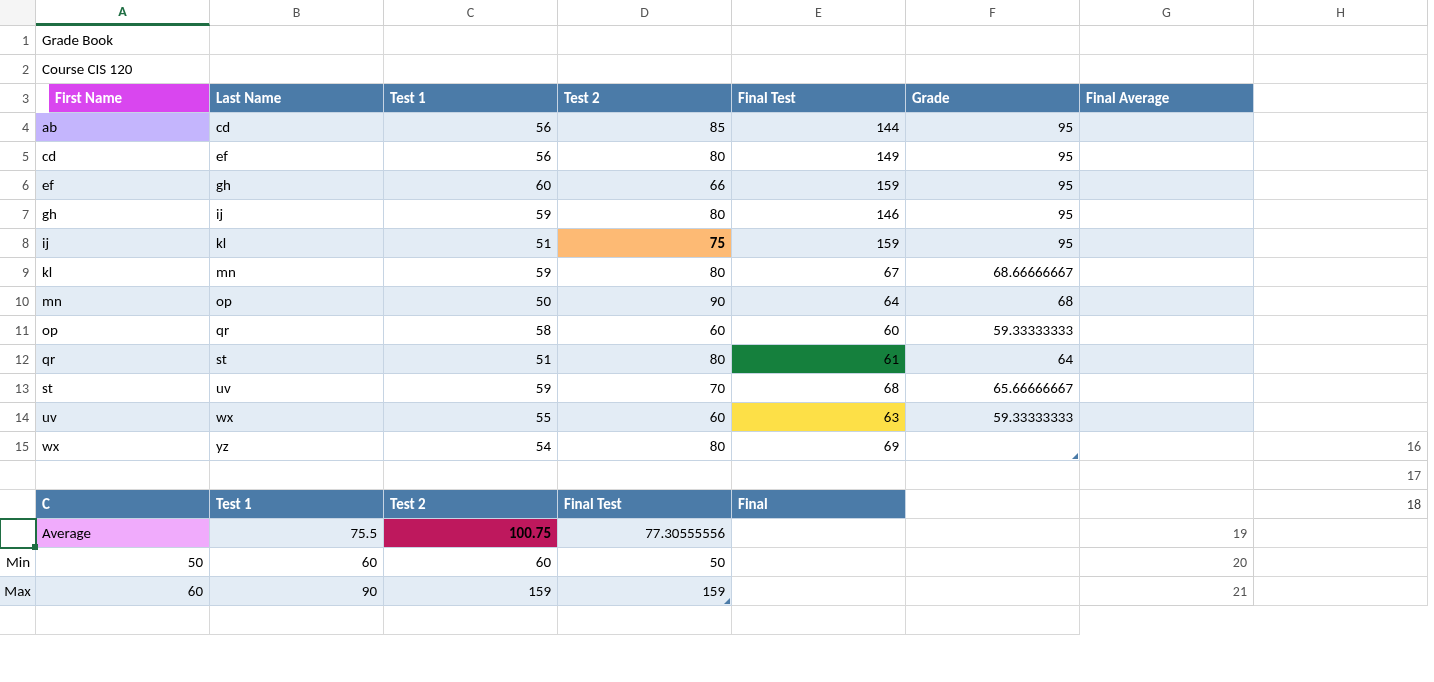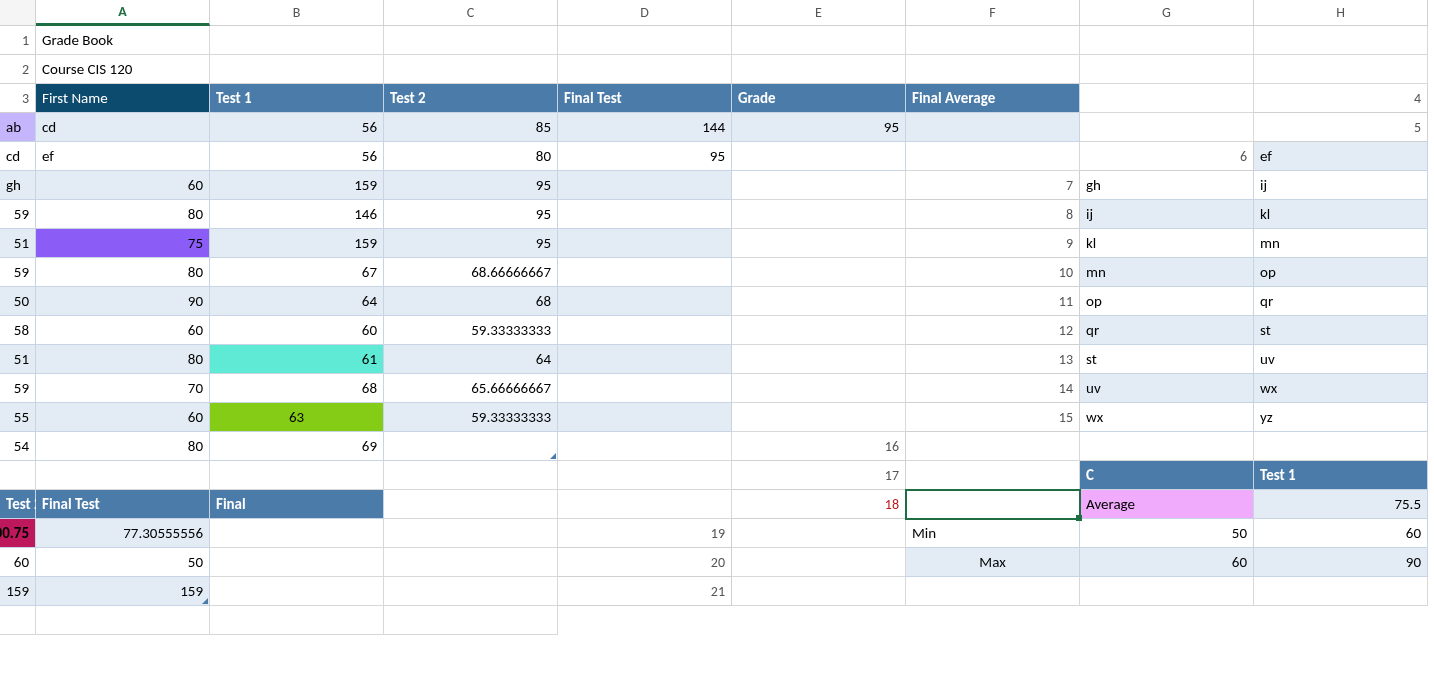--- a/index.html
+++ b/index.html
@@ -35,21 +35,21 @@
     display: flex;
     align-items: center;
     padding: 0 6px;
     background: #fff;
     white-space: nowrap;
     overflow: visible;
   }
   .num { justify-content: flex-end; }
   .tbl { border-right: 1px solid #c6d4e3; border-bottom: 1px solid #c6d4e3;}
   .colhdr.active { background:#fff; border-bottom: 3px solid #1f6e43; color:#1f6e43; font-weight:600;}
-  .rowhdr.active-row { color:#b91c1c;}
+  .rowhdr.active-row { color:#404040;}
   .selected {
     outline: 2px solid #1f6e43;
     outline-offset: -1px;
     position: relative;
     z-index: 2;
   }
   .selected::after{
     content:"";
     position:absolute;
     right:-3px; bottom:-3px;
@@ -95,22 +95,25 @@
       <span>Course CIS 120</span>
     </div>
     <div class="cell"></div>
     <div class="cell"></div>
     <div class="cell"></div>
     <div class="cell"></div>
     <div class="cell"></div>
     <div class="cell"></div>
     <div class="cell"></div>
     <div class="rowhdr">3</div>
-    <div class="cell tbl" style="background: #0c4a6e; color: rgb(255, 255, 255); font-weight: 400;">
+    <div class="cell tbl" style="background: #d946ef; color: rgb(255, 255, 255); font-weight: 700; margin-left: 13px;">
       <span>First Name</span>
+    </div>
+    <div class="cell tbl" style="background: rgb(75, 123, 168); color: rgb(255, 255, 255); font-weight: 700;">
+      <span>Last Name</span>
     </div>
     <div class="cell tbl" style="background: rgb(75, 123, 168); color: rgb(255, 255, 255); font-weight: 700;">
       <span>Test 1</span>
     </div>
     <div class="cell tbl" style="background: rgb(75, 123, 168); color: rgb(255, 255, 255); font-weight: 700;">
       <span>Test 2</span>
     </div>
     <div class="cell tbl" style="background: rgb(75, 123, 168); color: rgb(255, 255, 255); font-weight: 700;">
       <span>Final Test</span>
     </div>
@@ -151,37 +154,43 @@
     <div class="cell tbl">
       <span>ef</span>
     </div>
     <div class="cell tbl num">
       <span>56</span>
     </div>
     <div class="cell tbl num">
       <span>80</span>
     </div>
     <div class="cell tbl num">
+      <span>149</span>
+    </div>
+    <div class="cell tbl num">
       <span>95</span>
     </div>
     <div class="cell tbl">
       <span></span>
     </div>
     <div class="cell"></div>
     <div class="rowhdr">6</div>
     <div class="cell tbl bandcell" style="background: rgb(227, 236, 245);">
       <span>ef</span>
     </div>
     <div class="cell tbl bandcell" style="background: rgb(227, 236, 245);">
       <span>gh</span>
     </div>
     <div class="cell tbl num bandcell" style="background: rgb(227, 236, 245);">
       <span>60</span>
     </div>
     <div class="cell tbl num bandcell" style="background: rgb(227, 236, 245);">
+      <span>66</span>
+    </div>
+    <div class="cell tbl num bandcell" style="background: rgb(227, 236, 245);">
       <span>159</span>
     </div>
     <div class="cell tbl num bandcell" style="background: rgb(227, 236, 245);">
       <span>95</span>
     </div>
     <div class="cell tbl bandcell" style="background: rgb(227, 236, 245);">
       <span></span>
     </div>
     <div class="cell"></div>
     <div class="rowhdr">7</div>
@@ -210,21 +219,21 @@
     <div class="rowhdr">8</div>
     <div class="cell tbl bandcell" style="background: rgb(227, 236, 245);">
       <span>ij</span>
     </div>
     <div class="cell tbl bandcell" style="background: rgb(227, 236, 245);">
       <span>kl</span>
     </div>
     <div class="cell tbl num bandcell" style="background: rgb(227, 236, 245);">
       <span>51</span>
     </div>
-    <div class="cell tbl num bandcell" style="background: #8b5cf6;">
+    <div class="cell tbl num bandcell" style="background: #fdba74; font-weight: bold;">
       <span>75</span>
     </div>
     <div class="cell tbl num bandcell" style="background: rgb(227, 236, 245);">
       <span>159</span>
     </div>
     <div class="cell tbl num bandcell" style="background: rgb(227, 236, 245);">
       <span>95</span>
     </div>
     <div class="cell tbl bandcell" style="background: rgb(227, 236, 245);">
       <span></span>
@@ -305,21 +314,21 @@
     </div>
     <div class="cell tbl bandcell" style="background: rgb(227, 236, 245);">
       <span>st</span>
     </div>
     <div class="cell tbl num bandcell" style="background: rgb(227, 236, 245);">
       <span>51</span>
     </div>
     <div class="cell tbl num bandcell" style="background: rgb(227, 236, 245);">
       <span>80</span>
     </div>
-    <div class="cell tbl num bandcell" style="background: #5eead4;">
+    <div class="cell tbl num bandcell" style="background: #15803d;">
       <span>61</span>
     </div>
     <div class="cell tbl num bandcell" style="background: rgb(227, 236, 245);">
       <span>64</span>
     </div>
     <div class="cell tbl bandcell" style="background: rgb(227, 236, 245);">
       <span></span>
     </div>
     <div class="cell"></div>
     <div class="rowhdr">13</div>
@@ -351,21 +360,21 @@
     </div>
     <div class="cell tbl bandcell" style="background: rgb(227, 236, 245);">
       <span>wx</span>
     </div>
     <div class="cell tbl num bandcell" style="background: rgb(227, 236, 245);">
       <span>55</span>
     </div>
     <div class="cell tbl num bandcell" style="background: rgb(227, 236, 245);">
       <span>60</span>
     </div>
-    <div class="cell tbl num bandcell" style="background: #84cc16; justify-content: center;">
+    <div class="cell tbl num bandcell" style="background: #fde047;">
       <span>63</span>
     </div>
     <div class="cell tbl num bandcell" style="background: rgb(227, 236, 245);">
       <span>59.33333333</span>
     </div>
     <div class="cell tbl bandcell" style="background: rgb(227, 236, 245);">
       <span></span>
     </div>
     <div class="cell"></div>
     <div class="rowhdr">15</div>

